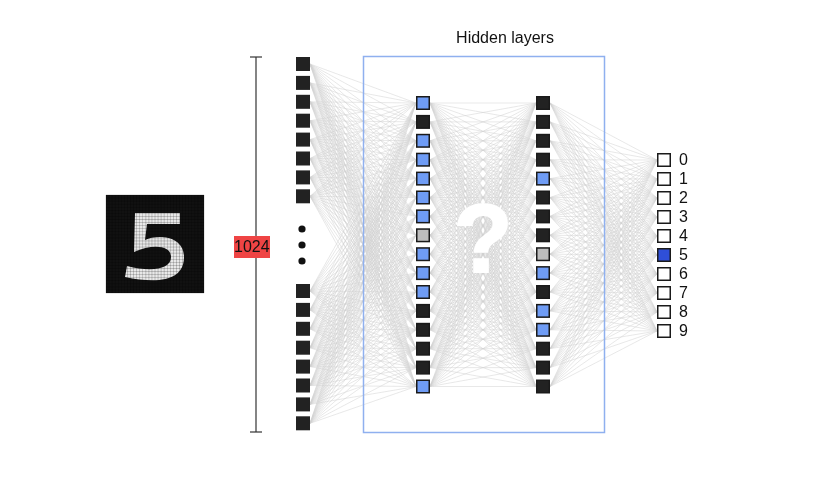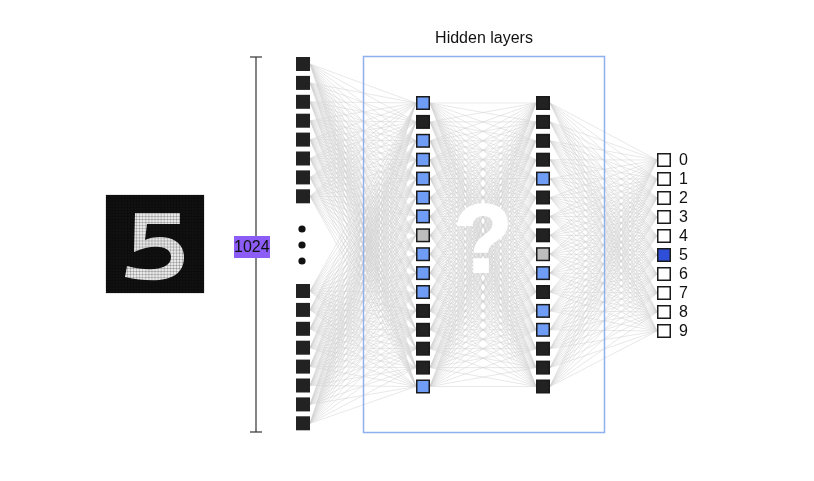--- a/index.html
+++ b/index.html
@@ -1,20 +1,20 @@
 <!DOCTYPE html>
 <html><head>
   <meta charset="utf-8">
   <style>
     html, body { margin: 0; padding: 0; background: #ffffff; }
     body { width: 814px; height: 481px; position: relative; overflow: hidden; font-family: "Liberation Sans", sans-serif; }
     #stage { position: absolute; left: 0; top: 0; width: 814px; height: 481px; }
     svg { position: absolute; left: 0; top: 0; }
-    .title { position: absolute; left: 363px; width: 242px; top: 29px; text-align: center; font-size: 16px; color: #111; }
-    .count-label { position: absolute; left: 234px; top: 236px; font-size: 16px; color: #111; background: #8b5cf6; padding: 2px 0; }
+    .title { position: absolute; left: 384px; width: 242px; top: 29px; text-align: center; font-size: 16px; color: #111; }
+    .count-label { position: absolute; left: 234px; top: 236px; font-size: 16px; color: #111; background: #ef4444; padding: 2px 0; }
     .out-label { position: absolute; font-size: 16px; color: #111; left: 679px; line-height: 16px; }
   </style>
 </head>
 <body>
 
 <div id="stage">
   <svg id="net" width="814" height="481">
       <g stroke="#c8c8c8" stroke-width="0.5" opacity="0.85">
         <line x1="310" y1="64" x2="416" y2="103"></line>
         <line x1="310" y1="64" x2="416" y2="121.9"></line>

